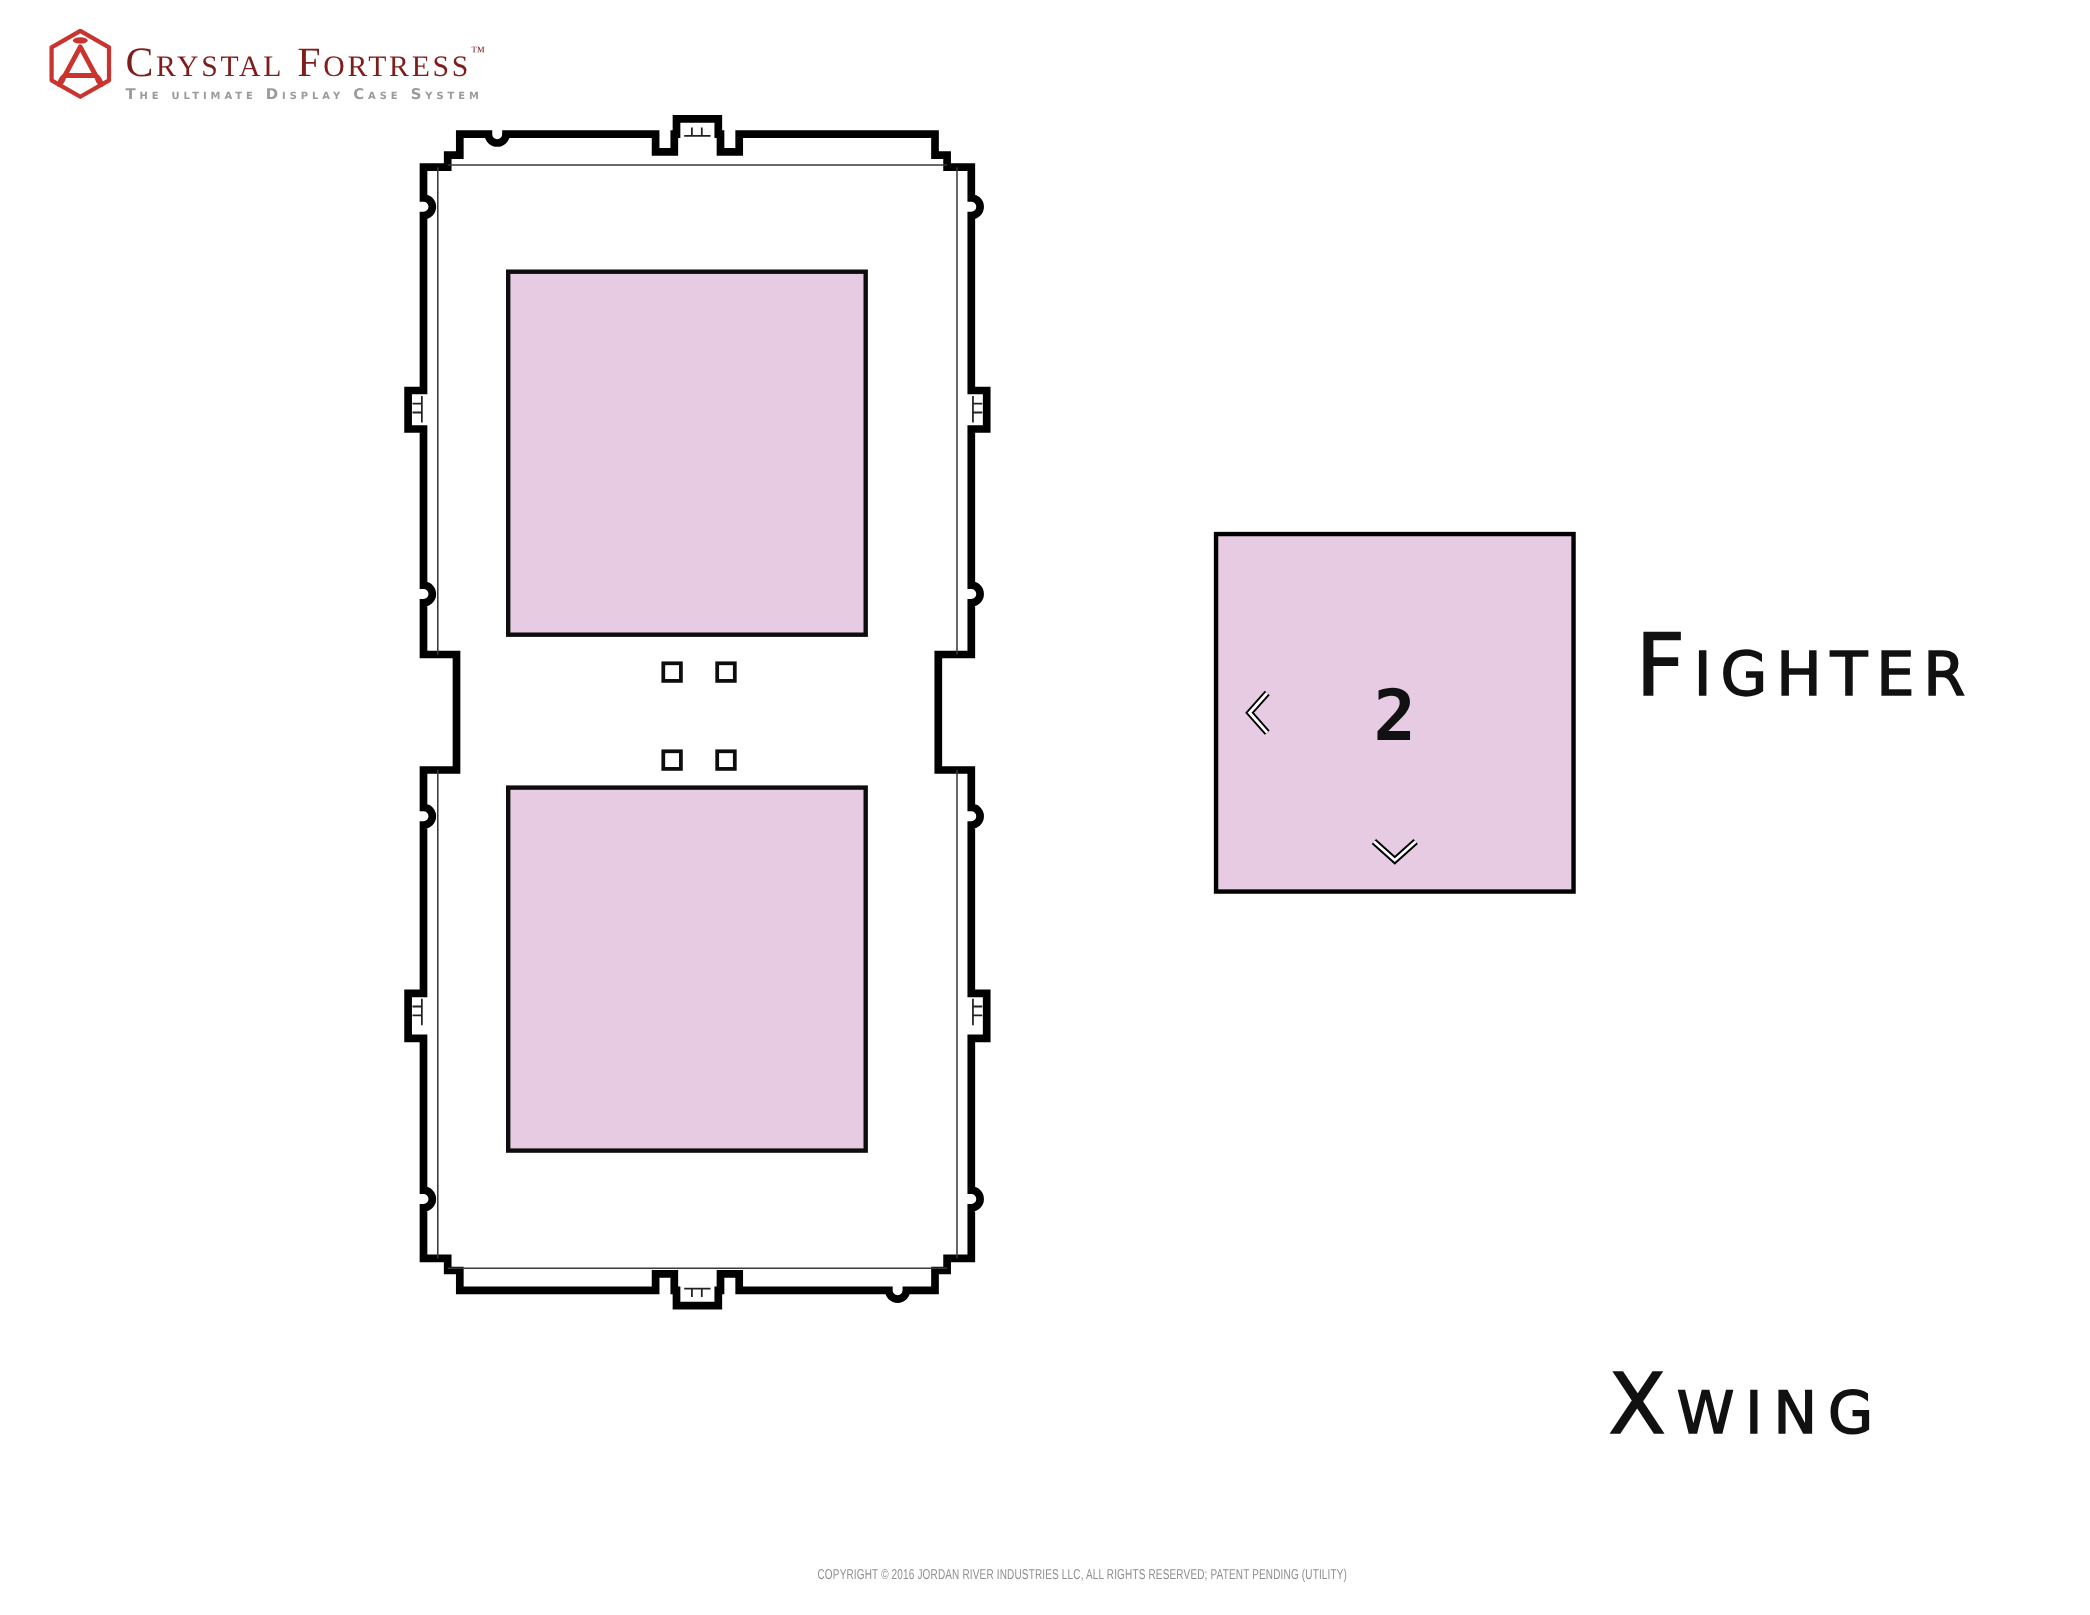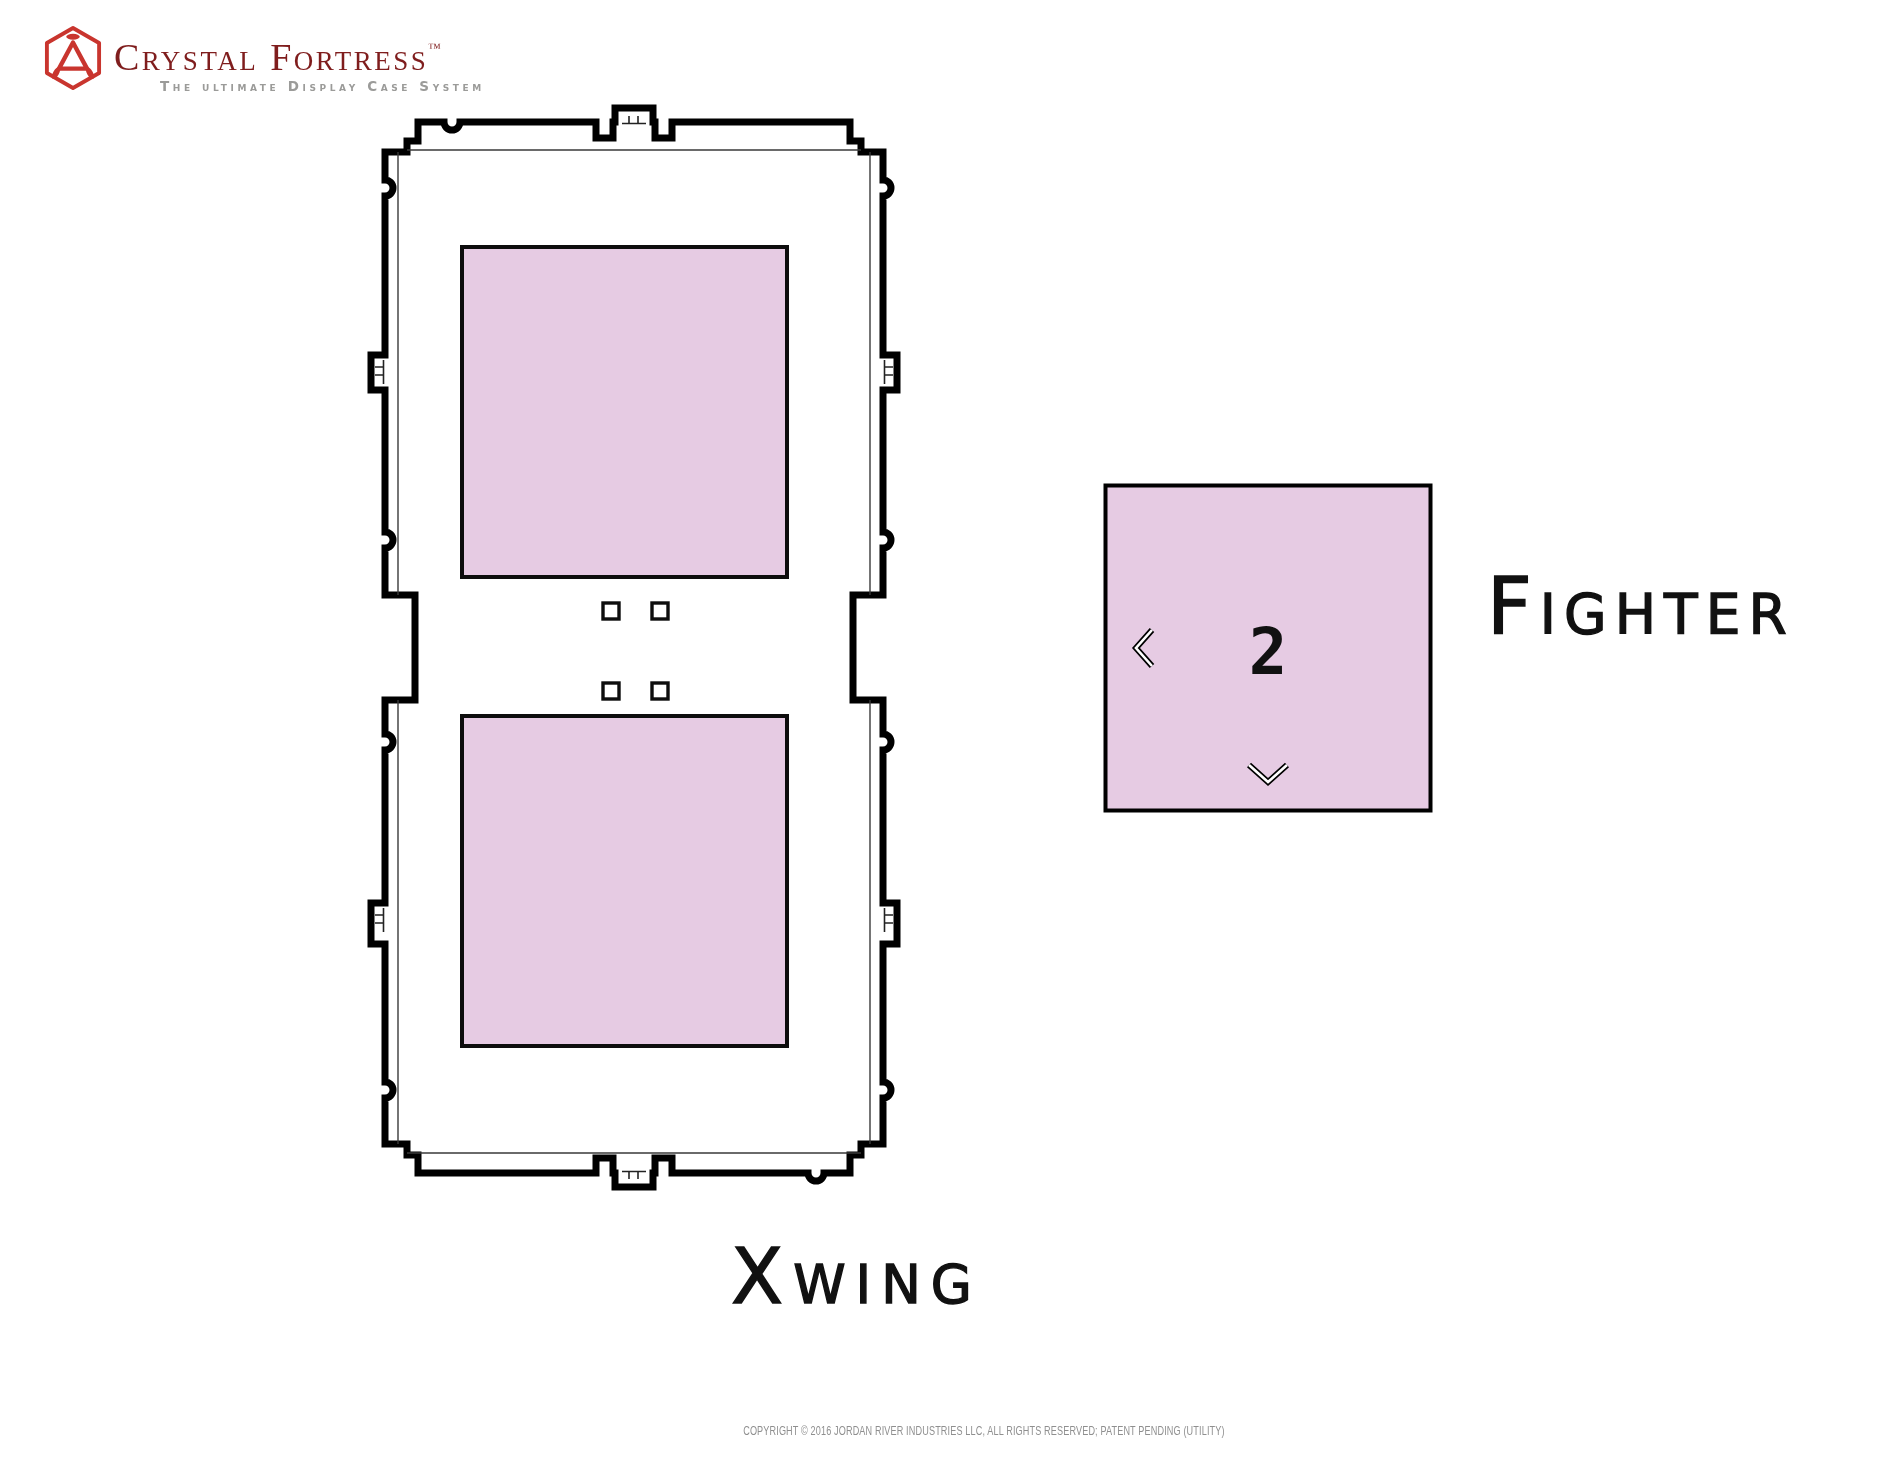--- a/index.html
+++ b/index.html
@@ -11,32 +11,32 @@
   .logo{position:absolute;left:44px;top:26px;display:flex;align-items:flex-start;gap:12px;}
   .logo-icon{width:58px;height:64px;}
   .brandcol{padding-top:12px;}
   .brand{
     font-family:Liberation Serif, serif;font-variant:small-caps;font-weight:400;
     font-size:38px;letter-spacing:2.5px;color:#7f1d1d;line-height:1;white-space:nowrap;
   }
   .brand sup{font-size:13px;vertical-align:18px;letter-spacing:0;}
   .tagline{
     margin-top:2px;font-family:"DejaVu Sans",sans-serif;font-variant:small-caps;font-weight:700;
-    font-size:13.5px;letter-spacing:3.6px;color:#9b9b99;white-space:nowrap;margin-left:46px;
+    font-size:13.5px;letter-spacing:3.6px;color:#9b9b99;white-space:nowrap;
   }
   
   .tray-svg{position:absolute;left:366px;top:104px;width:536px;height:1087px;}
   .selector-svg{position:absolute;left:1100px;top:480px;width:336px;height:336px;}
   
   .techtext{
     font-family:"DejaVu Sans",sans-serif;font-variant:small-caps;font-weight:400;
     color:#111;-webkit-text-stroke:1.4px #111;
   }
   .size-label{position:absolute;left:1487px;top:566px;font-size:78px;line-height:80px;letter-spacing:8px;white-space:nowrap;}
-  .tray-title{position:absolute;left:0;top:1232px;width:1713px;text-align:center;font-size:76px;line-height:90px;letter-spacing:10px;}
+  .tray-title{position:absolute;left:0;top:1232px;width:1713px;text-align:right;font-size:76px;line-height:90px;letter-spacing:10px;}
   
   .copyright-wrap{position:absolute;left:0;top:1420px;width:1876px;text-align:center;padding-left:46px;}
   .copyright{
     display:inline-block;font-family:"Liberation Sans",sans-serif;font-size:13px;color:#8f8f8f;
     letter-spacing:0.2px;transform:scaleX(0.70);transform-origin:center;white-space:nowrap;
   }
 </style>
 </head>
 <body>
 

